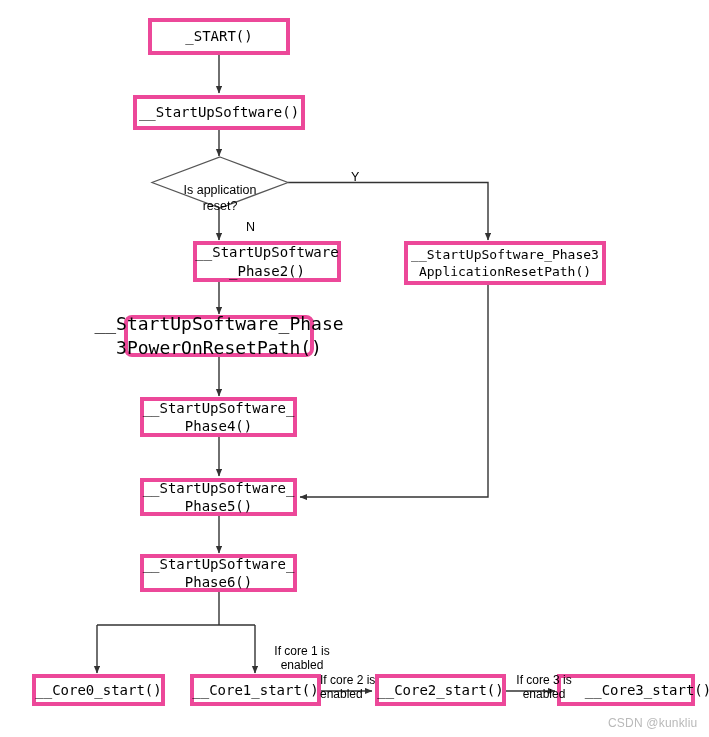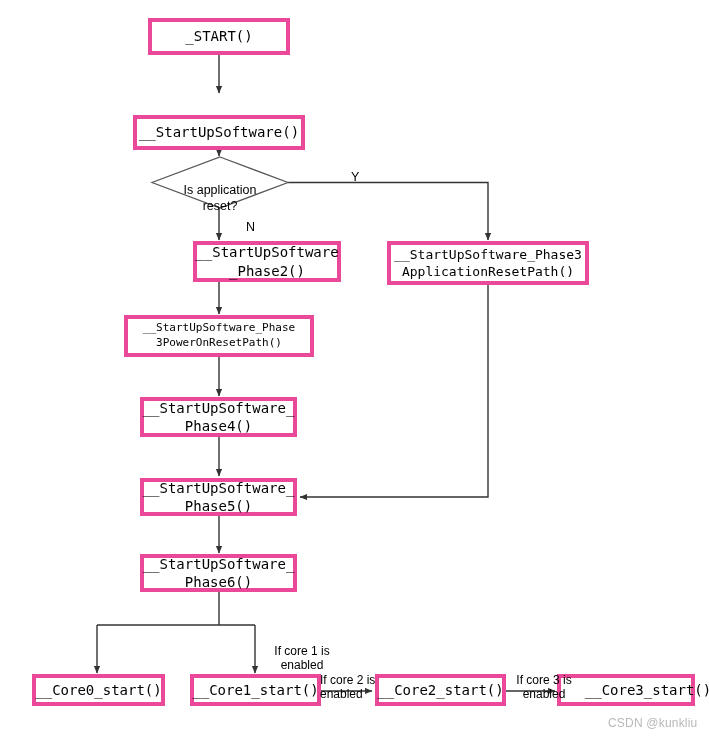--- a/index.html
+++ b/index.html
@@ -116,40 +116,40 @@
       <line x1="505" y1="691" x2="555" y2="691" marker-end="url(#arrow)"></line>
 
       <polygon points="220,157 288,182.5 220,208 152,182.5" fill="#ffffff" stroke="#555555" stroke-width="1.2"></polygon>
     </g>
   </svg>
 
   <div class="node" style="left:148px; top:18px; width:142px; height:37px;">
     <span>_START()</span>
   </div>
 
-  <div class="node" style="left:133px; top:95px; width:172px; height:35px;margin-top:20px;">
+  <div class="node" style="left:133px; top:95px; width:172px; height:35px;">
     <span>__StartUpSoftware()</span>
   </div>
 
   <div class="diamond-text" style="left:150px; top:168px;">
     <span>Is application
 reset?</span>
   </div>
 
   <div class="node" style="left:145px; top:241px; width:148px; height:41px;margin-left:48px;">
     <span>__StartUpSoftware
 _Phase2()</span>
   </div>
 
-  <div class="node" style="left:387px; top:241px; width:202px; height:44px; font-size:13px;">
+  <div class="node" style="left:404px; top:241px; width:202px; height:44px; font-size:13px;">
     <span>__StartUpSoftware_Phase3
 ApplicationResetPath()</span>
   </div>
 
-  <div class="node" style="left:124px; top:315px; width:190px; height:42px; font-size:11px;">
+  <div class="node" style="left:124px; top:315px; width:190px; height:42px; font-size:18px;border-radius:8px;">
     <span>__StartUpSoftware_Phase
 3PowerOnResetPath()</span>
   </div>
 
   <div class="node" style="left:140px; top:397px; width:157px; height:40px;">
     <span>__StartUpSoftware_
 Phase4()</span>
   </div>
 
   <div class="node" style="left:140px; top:478px; width:157px; height:38px;">

